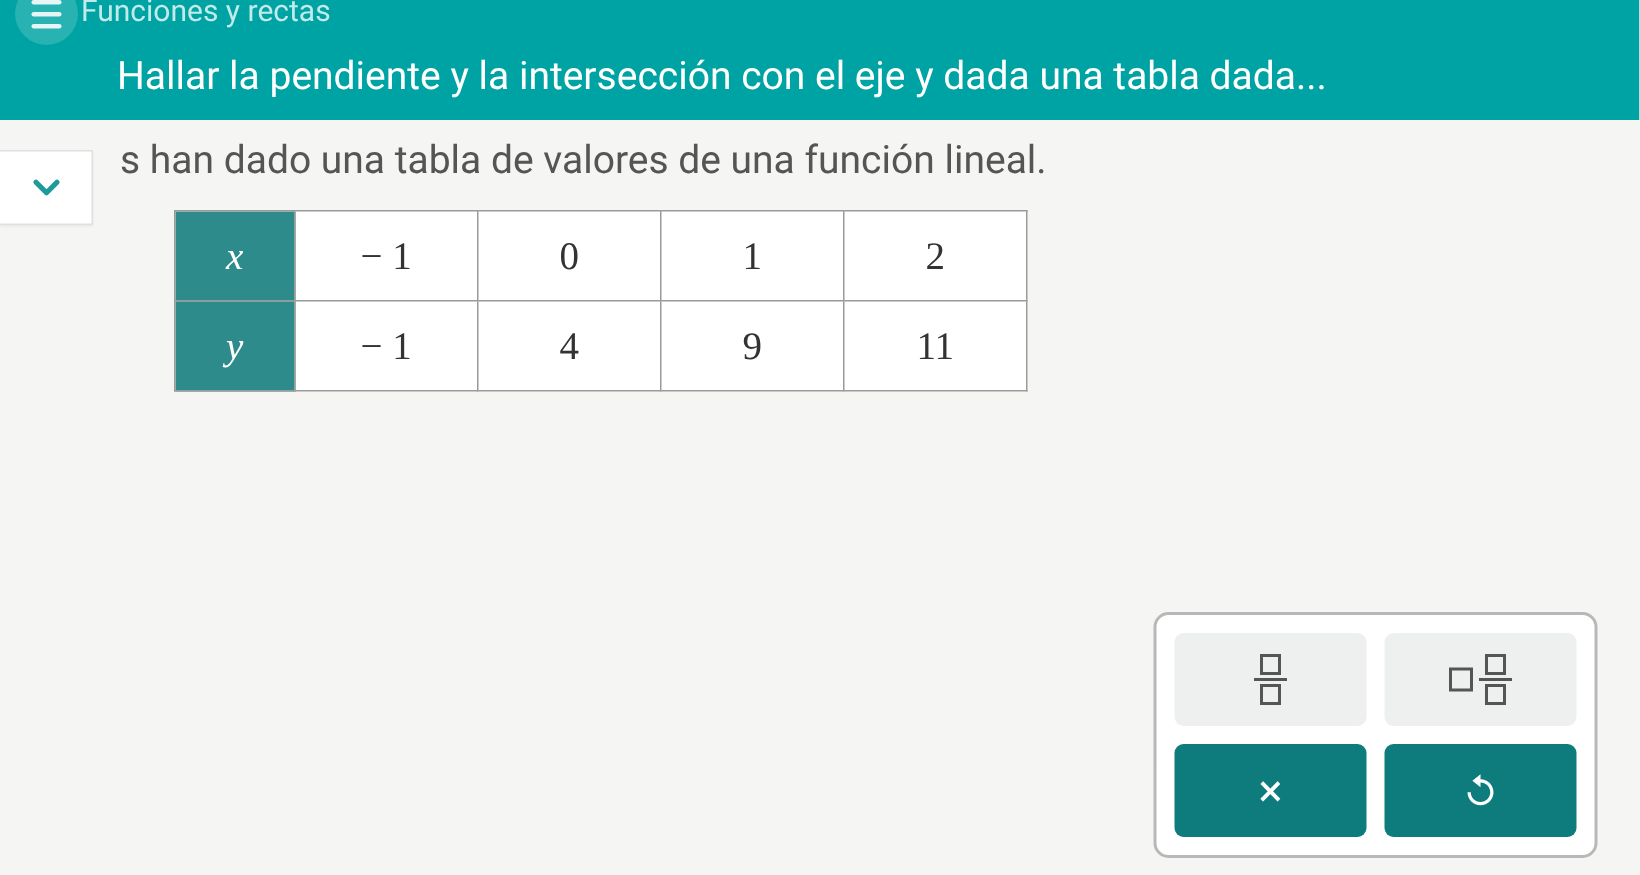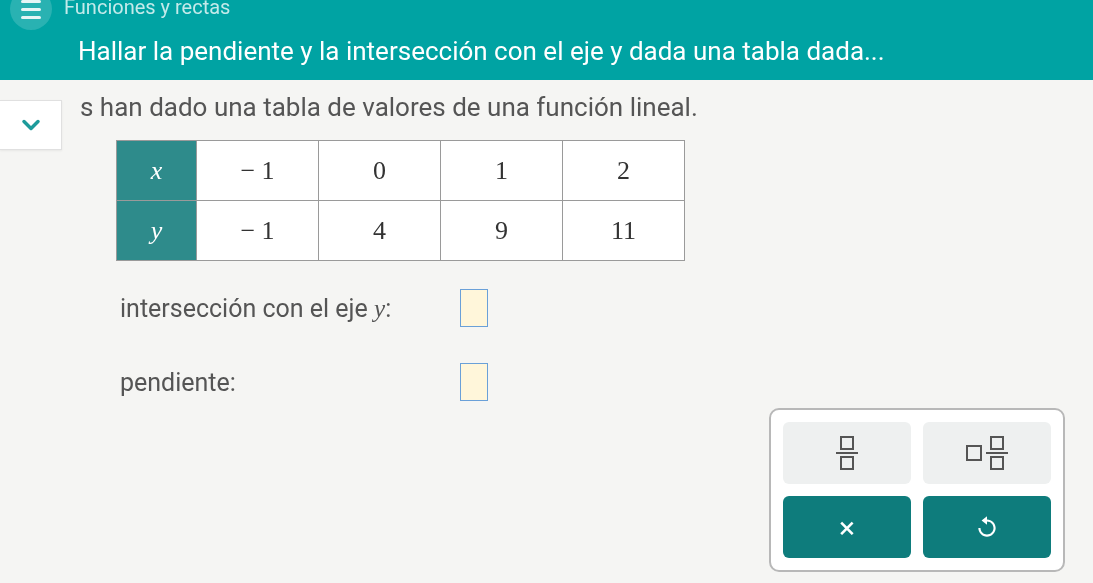--- a/index.html
+++ b/index.html
@@ -16,21 +16,21 @@
   
   .header {
     background: #00a3a3;
     color: #fff;
     padding: 0 0 14px 0;
     position: relative;
   }
   .header-top {
     display: flex;
     align-items: center;
-    gap: 12px;
+    gap: 2px;
     padding: 0 20px 2px 10px;
     opacity: 0.9;
   }
   .hamburger {
     width: 42px; height: 42px;
     border-radius: 50%;
     background: rgba(255,255,255,0.18);
     display: flex; flex-direction: column;
     justify-content: center; align-items: center;
     gap: 5px;
@@ -207,32 +207,20 @@
       <th class="hdr">y</th>
       <td>− 1</td>
       <td>4</td>
       <td>9</td>
       <td>11</td>
     </tr>
   </tbody>
     </table>
 
 
-  <div class="answers">
-    <div class="answer-row">
-      <div class="label">
-        <span>intersección con el eje </span><span class="mathvar">y</span><span>:</span>
-      </div>
-      <div class="input-box"></div>
-    </div>
-    <div class="answer-row">
-      <div class="label">pendiente:</div>
-      <div class="input-box"></div>
-    </div>
-  </div>
 </div>
 
 <div class="palette">
   <div class="palette-row">
     <div class="tool-btn tool-light" title="fracción">
       <div class="frac-stack">
         <div class="sq"></div>
           <div class="bar"></div>
           <div class="sq"></div>
       </div>

